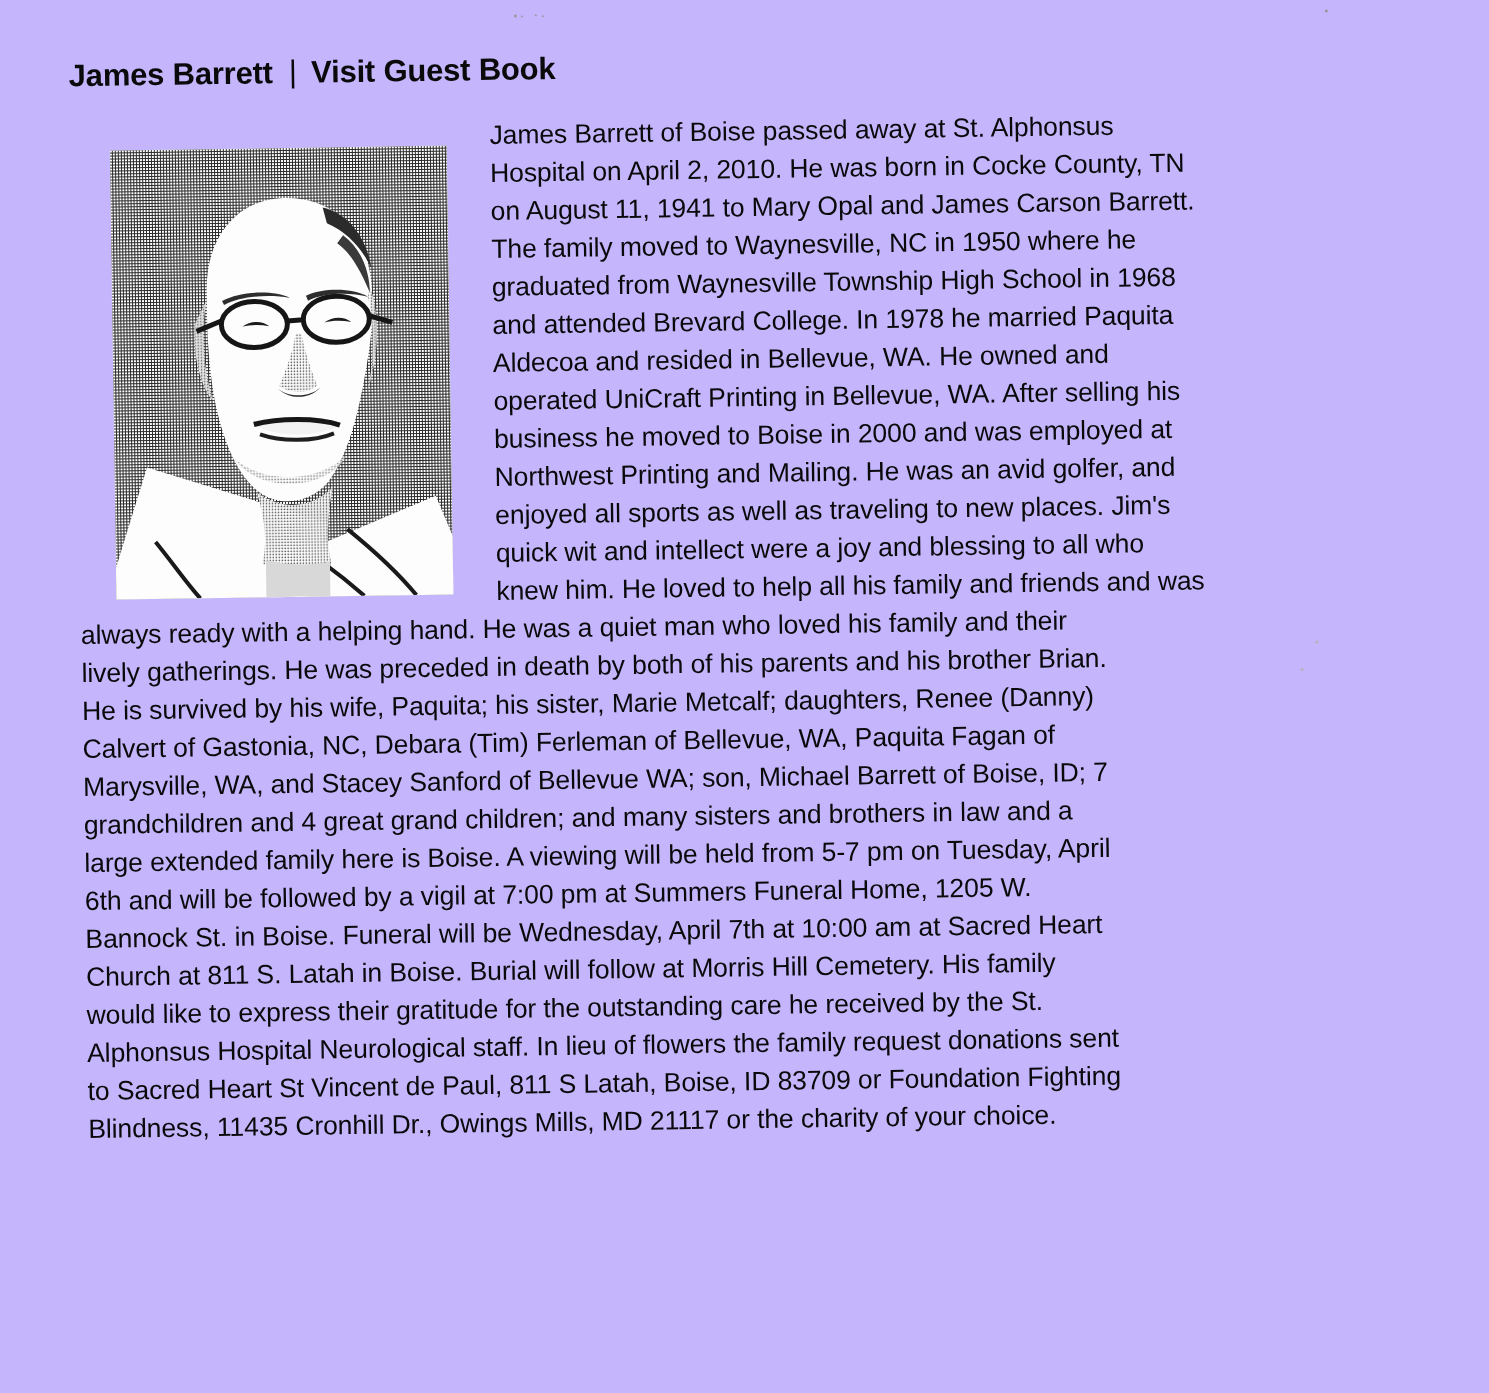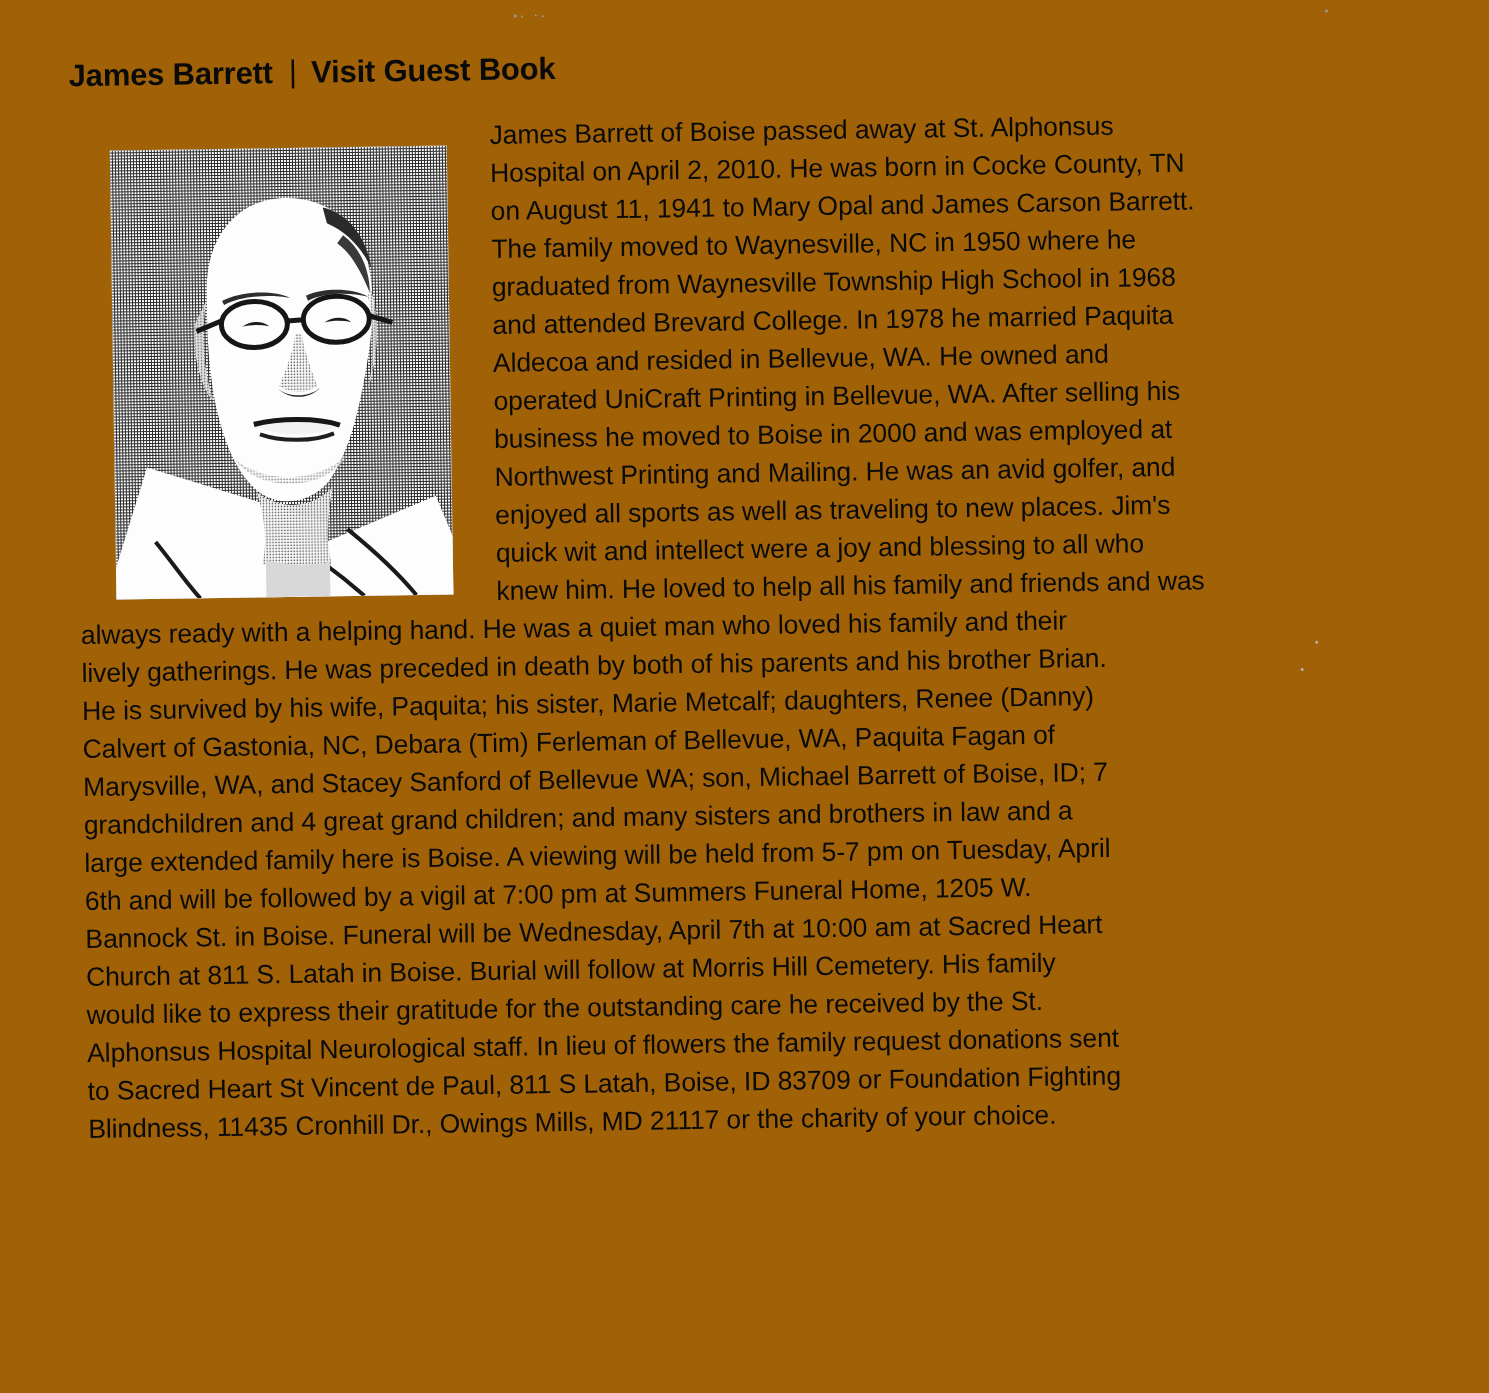--- a/index.html
+++ b/index.html
@@ -15,21 +15,21 @@
     overflow: hidden;
     font-family: "Liberation Sans", sans-serif;
     color: #0a0a0a;
     -webkit-font-smoothing: none;
   }
 
   
   #page {
     position: absolute;
     inset: 0;
-    background: #a16207;
+    background: #c4b5fd;
   }
 
   
   #skew {
     position: absolute;
     inset: 0;
     transform: rotate(-0.85deg);
     transform-origin: 760px 700px;
   }
 

